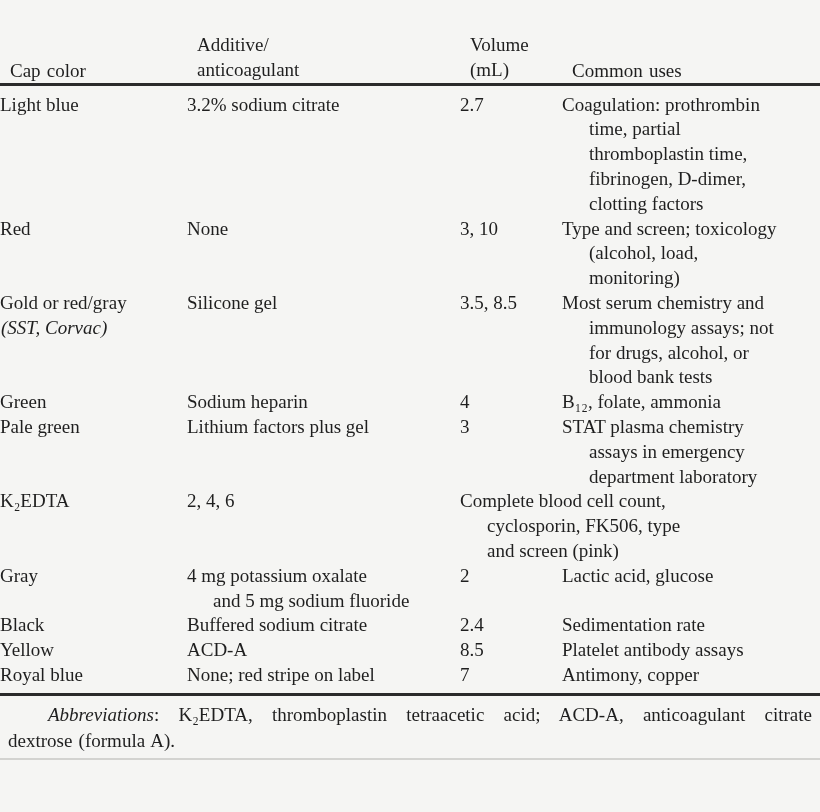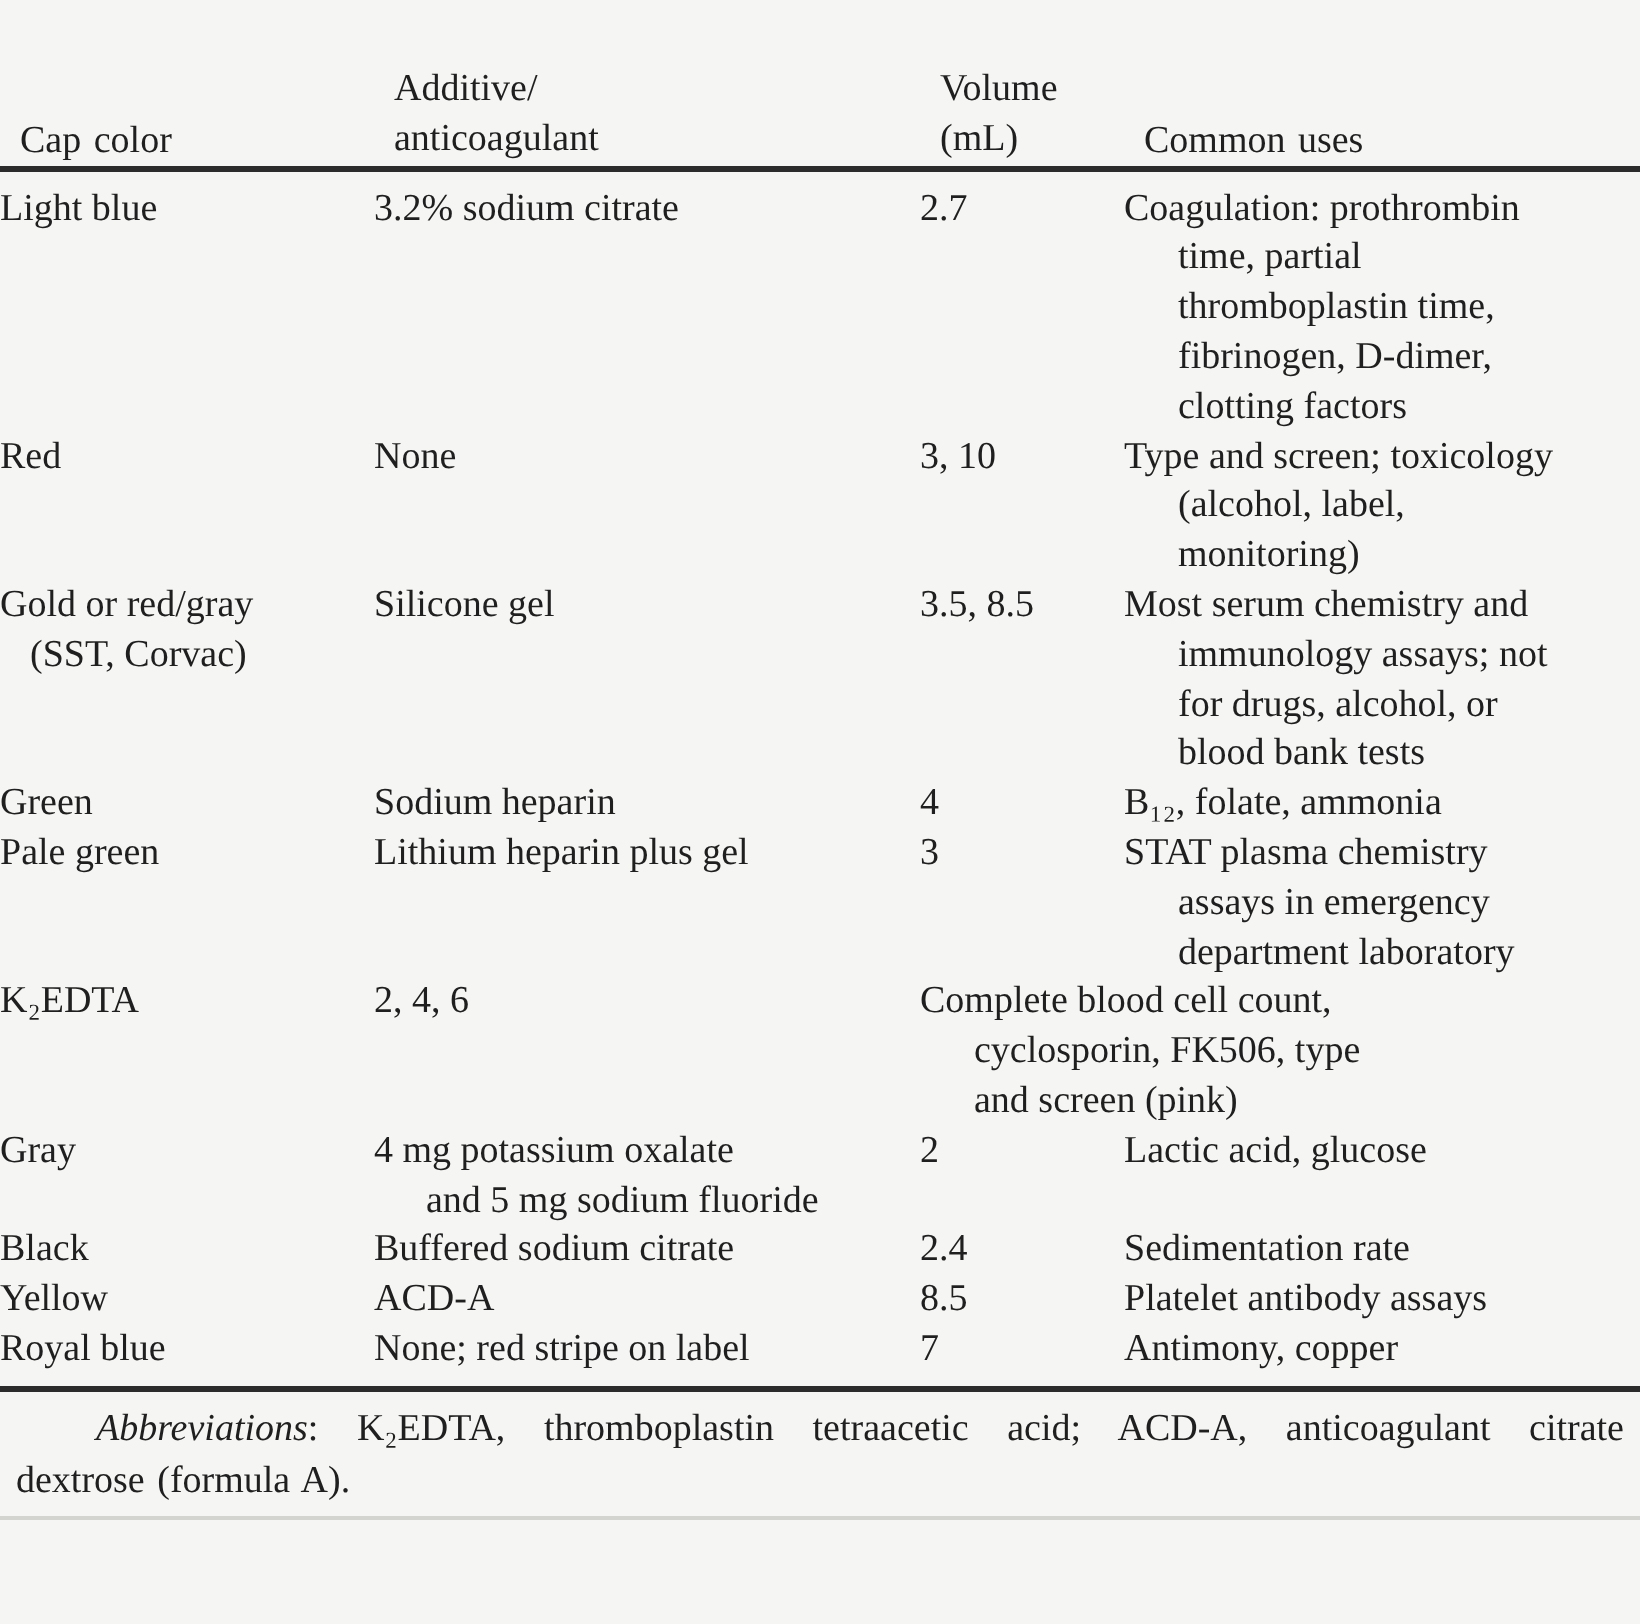--- a/index.html
+++ b/index.html
@@ -29,21 +29,21 @@
   .rule-thin {
     height: 2px; background: #d3d3d0; width: 820px; margin-top: 4px;
   }
 
   .tbody { padding-top: 7px; padding-bottom: 5px; }
   .row { display: grid; grid-template-columns: 187px 273px 102px 1fr; }
   .cell { vertical-align: top; }
   .ln { line-height: 24.8px; white-space: nowrap; }
 
   
-  .tbody .c1 .ln + .ln { padding-left: 15px; }
+  .tbody .c1 .ln + .ln { padding-left: 1px; font-style: italic; }
   .tbody .c2 .ln + .ln { padding-left: 26px; }
   .tbody .c4 .ln + .ln { padding-left: 27px; font-family: Liberation Serif, serif; }
 
   .footnote {
     padding: 6px 8px 0 8px;
     line-height: 26px;
     word-spacing: 1.5px;
   }
   .fn-line1 { text-align: justify; text-align-last: justify; padding-left: 40px; }
   .fn-label { font-style: italic; }
@@ -94,21 +94,21 @@
           <div class="ln">Red</div>
         </div>
       <div class="cell c2">
           <div class="ln">None</div>
         </div>
       <div class="cell c3">
           <div class="ln">3, 10</div>
         </div>
       <div class="cell c4">
           <div class="ln">Type and screen; toxicology</div>
-          <div class="ln">(alcohol, label,</div>
+          <div class="ln">(alcohol, load,</div>
           <div class="ln">monitoring)</div>
         </div>
     </div>
 
     <div class="row">
       <div class="cell c1">
           <div class="ln">Gold or red/gray</div>
           <div class="ln">(SST, Corvac)</div>
         </div>
       <div class="cell c2">
@@ -138,21 +138,21 @@
       <div class="cell c4">
           <div class="ln">B₁₂, folate, ammonia</div>
         </div>
     </div>
 
     <div class="row">
       <div class="cell c1">
           <div class="ln">Pale green</div>
         </div>
       <div class="cell c2">
-          <div class="ln">Lithium heparin plus gel</div>
+          <div class="ln">Lithium factors plus gel</div>
         </div>
       <div class="cell c3">
           <div class="ln">3</div>
         </div>
       <div class="cell c4">
           <div class="ln">STAT plasma chemistry</div>
           <div class="ln">assays in emergency</div>
           <div class="ln">department laboratory</div>
         </div>
     </div>

